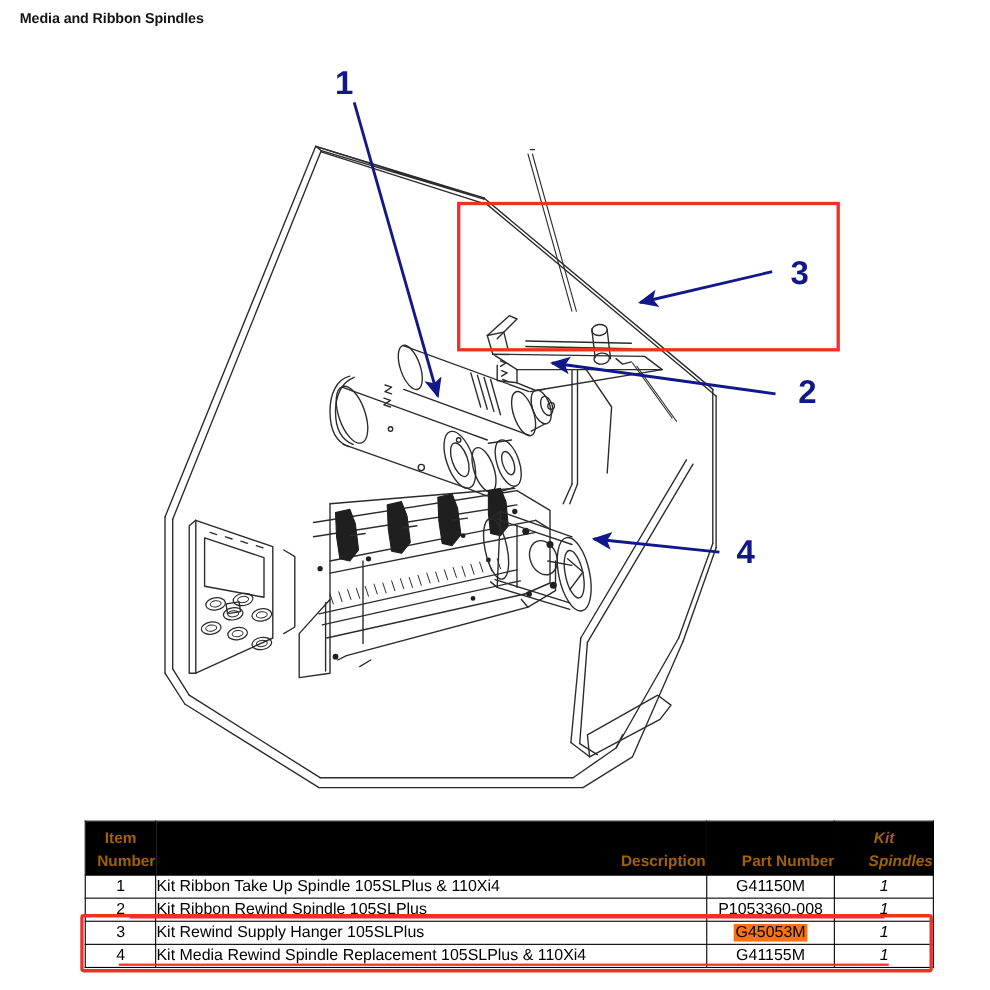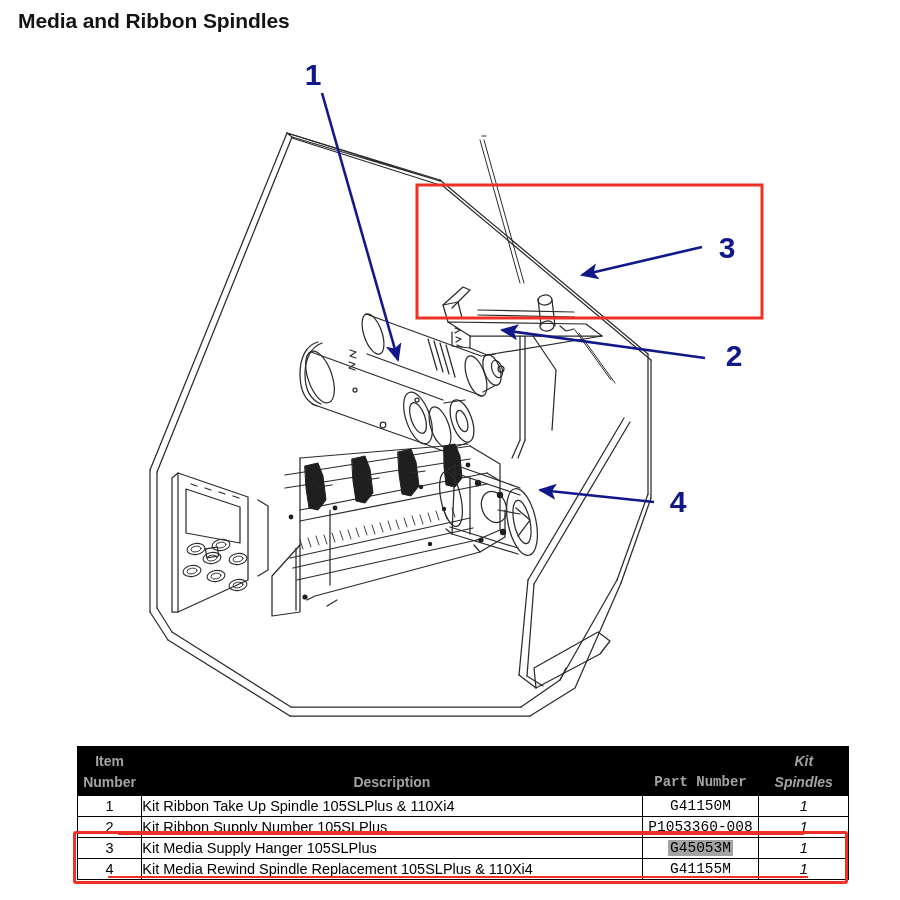--- a/index.html
+++ b/index.html
@@ -13,21 +13,21 @@
     position: relative;
     font-family: "Liberation Sans", sans-serif;
     overflow: hidden;
   }
 
   
   #page-title {
     position: absolute;
     left: 18px;
     top: 9px;
-    font-size: 21px;
+    font-size: 13px;
     font-weight: bold;
     color: #131313;
     letter-spacing: -0.1px;
     white-space: nowrap;
   }
 
   
   #illustration {
     position: absolute;
     left: 0;
@@ -52,46 +52,46 @@
   }
   table.parts th, table.parts td {
     border: 1.4px solid #000;
     padding: 0;
     font-size: 14.5px;
     line-height: 1.0;
     color: #000;
   }
   table.parts thead th {
     background: #000000;
-    color: #a3a3a3;
+    color: #a16207;
     border: 1.4px solid #000000;
     font-weight: bold;
     font-size: 14px;
     vertical-align: bottom;
     height: 45px;
     padding-bottom: 3px;
   }
   .th-stack {
     display: block;
     line-height: 1.45;
     text-align: center;
   }
   .th-stack .l1 { display: block; }
-  .th-stack .l2 { display: block; }
+  .th-stack .l2 { display: block; text-align: right; }
   table.parts tbody td {
     height: 20px;
     background: #ffffff;
   }
   .c-item   { width: 60px;  text-align: center; }
   .c-desc   { width: 474px; text-align: left; padding-left: 7px; }
-  .c-part   { width: 110px; text-align: center; font-family: Liberation Mono, monospace; }
+  .c-part   { width: 110px; text-align: center; }
   .c-qty    { width: 84px;  text-align: center; font-style: italic; }
 
   .hl-green {
-    background: #a3a3a3;
+    background: #f97316;
     padding: 0 2px;
   }
 
   
   .row-strike {
     position: absolute;
     left: 0;
     height: 0;
     border-top: 2.6px solid #ee3124;
     pointer-events: none;
@@ -417,28 +417,28 @@
 
       <tr>
         <td class="c-item">1</td>
         <td class="c-desc">Kit Ribbon Take Up Spindle 105SLPlus &amp; 110Xi4</td>
         <td class="c-part">G41150M</td>
         <td class="c-qty">1</td>
       </tr>
 
       <tr>
         <td class="c-item">2</td>
-        <td class="c-desc">Kit Ribbon Supply Number 105SLPlus</td>
+        <td class="c-desc">Kit Ribbon Rewind Spindle 105SLPlus</td>
         <td class="c-part">P1053360-008</td>
         <td class="c-qty">1</td>
       </tr>
 
       <tr>
         <td class="c-item">3</td>
-        <td class="c-desc">Kit Media Supply Hanger 105SLPlus</td>
+        <td class="c-desc">Kit Rewind Supply Hanger 105SLPlus</td>
         <td class="c-part">
           <span class="hl-green">G45053M</span>
         </td>
         <td class="c-qty">1</td>
       </tr>
 
       <tr>
         <td class="c-item">4</td>
         <td class="c-desc">Kit Media Rewind Spindle Replacement 105SLPlus &amp; 110Xi4</td>
         <td class="c-part">G41155M</td>

